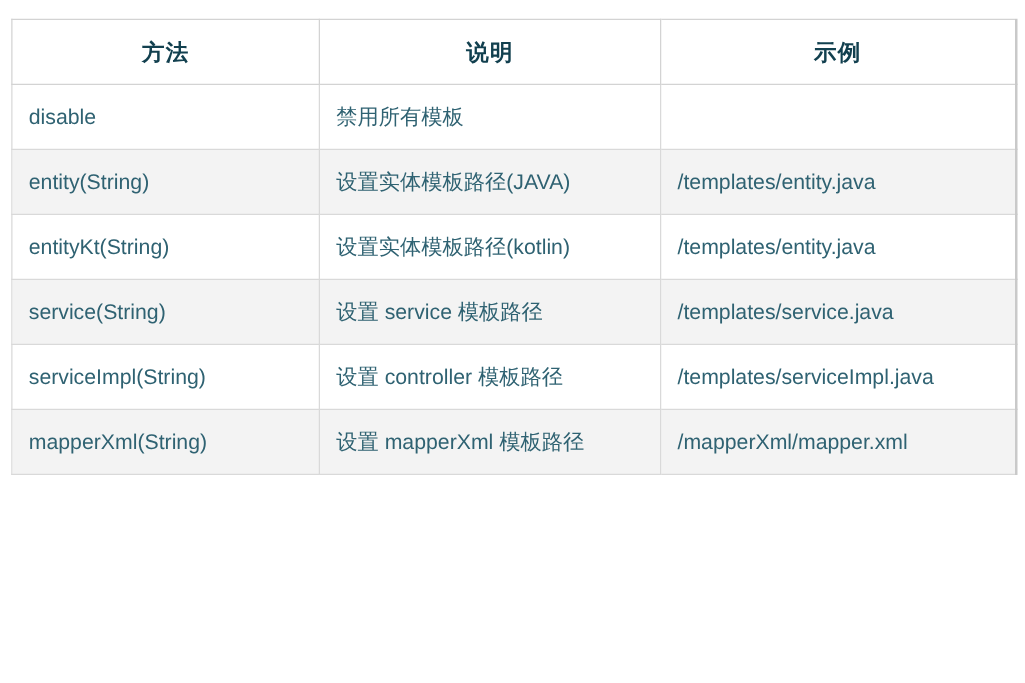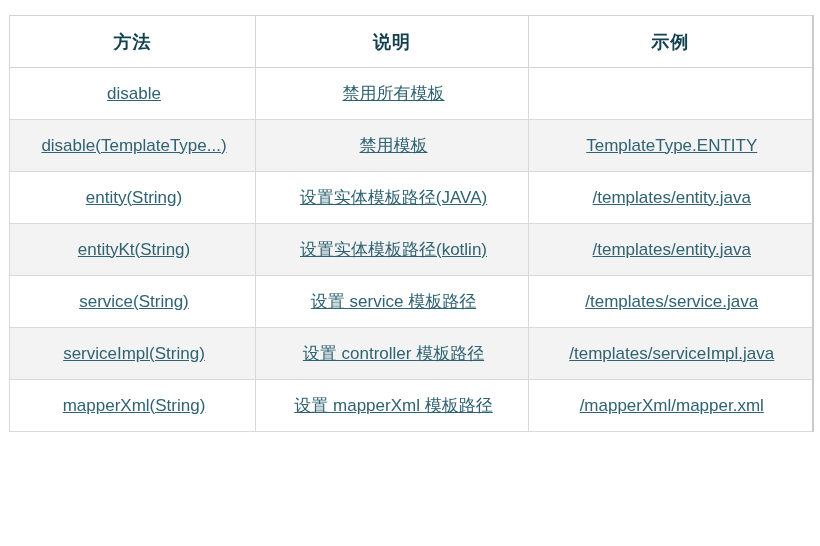--- a/index.html
+++ b/index.html
@@ -36,26 +36,25 @@
     text-align: center;
     vertical-align: middle;
     letter-spacing: 1px;
   }
   .doc-table td {
     height: 52px;
     border: 1px solid #d9d9d9;
     padding: 0 10px 0 13px;
     color: #2f6272;
     font-size: 17px;
-    text-align: center;
+    text-align: left;
     vertical-align: middle;
     background: #ffffff;
     white-space: nowrap;
     overflow: hidden;
-    text-decoration: underline;
   }
   .doc-table tbody tr:nth-child(even) td { background: #f3f3f3; }
   .doc-table { border-right: 2px solid #c9c9c9; }
 
   .watermark {
     position: absolute;
     top: 528px;
     right: 7px;
     color: #c3c7c9;
     font-size: 19px;
@@ -84,25 +83,20 @@
           <th>示例</th>
         </tr>
       </thead>
       <tbody>
         <tr>
           <td>disable</td>
           <td>禁用所有模板</td>
           <td></td>
         </tr>
         <tr>
-          <td>disable(TemplateType...)</td>
-          <td>禁用模板</td>
-          <td>TemplateType.ENTITY</td>
-        </tr>
-        <tr>
           <td>entity(String)</td>
           <td>设置实体模板路径(JAVA)</td>
           <td>/templates/entity.java</td>
         </tr>
         <tr>
           <td>entityKt(String)</td>
           <td>设置实体模板路径(kotlin)</td>
           <td>/templates/entity.java</td>
         </tr>
         <tr>

